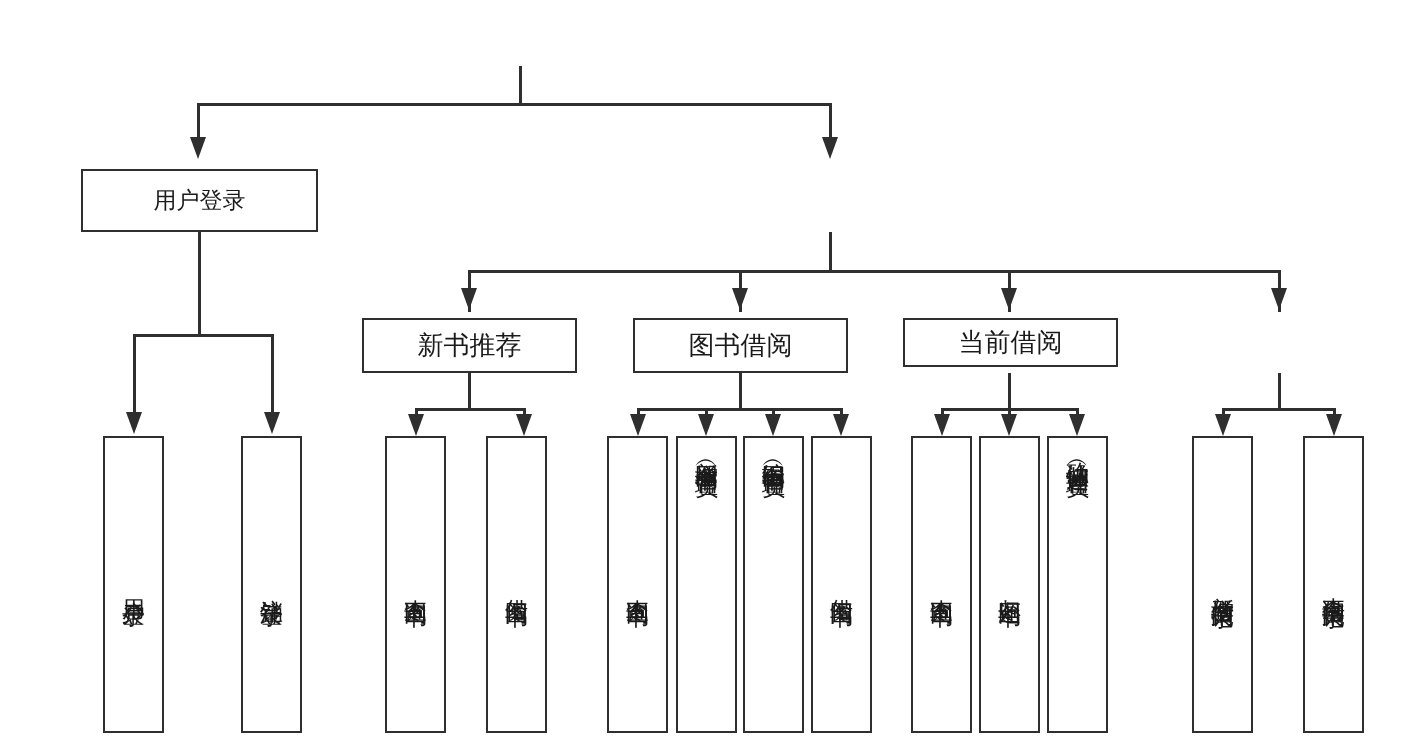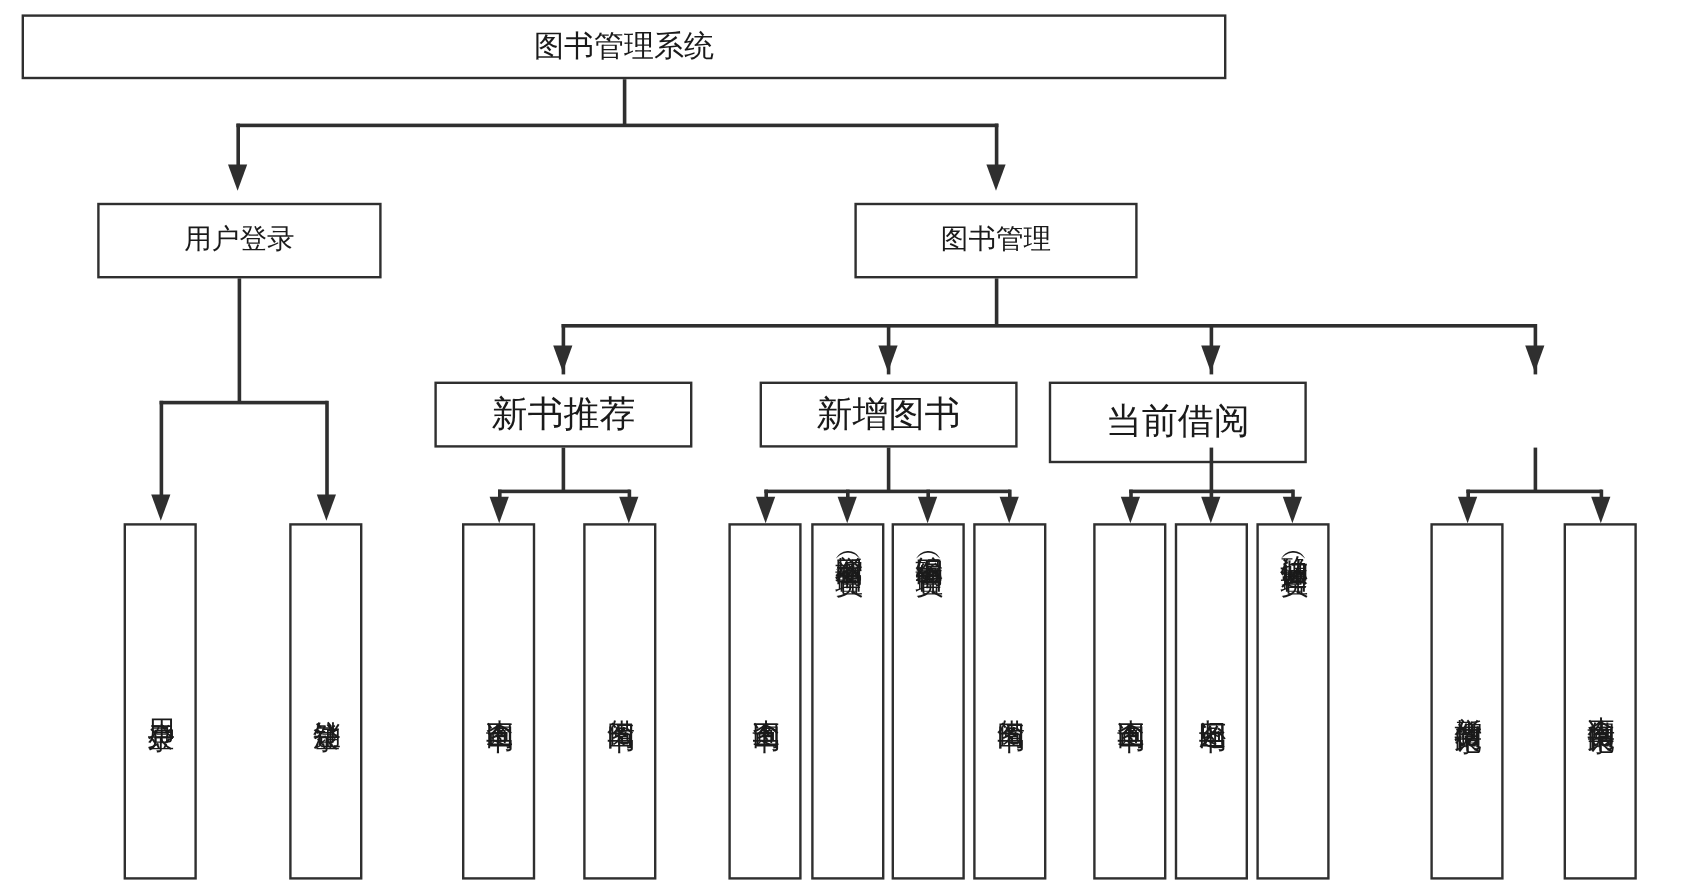--- a/index.html
+++ b/index.html
@@ -29,21 +29,21 @@
     text-align: center;
     line-height: 1.12;
   }
   .node.root {
     font-size: 25px;
   }
   .node.lvl2 {
     font-size: 23px;
   }
   .node.lvl3 {
-    font-size: 30px;
+    font-size: 26px;
   }
   
   .node.leaf {
     font-size: 23px;
     align-items: center;
     justify-content: center;
     padding: 6px 0;
   }
   .node.leaf .vtext {
     writing-mode: vertical-rl;
@@ -77,37 +77,31 @@
     color: #b9b9b9;
     white-space: nowrap;
     letter-spacing: 0.5px;
   }
 </style>
 </head>
 <body>
 
 <div id="canvas">
 
-  <div class="node root" style="left:18px; top:12px; width:1004px; height:54px;">
-    <span>图书管理系统</span>
-  </div>
 
   <div class="edge v" style="left:519px; top:66px; height:38px;"></div>
 
   <div class="edge h" style="left:197px; top:103px; width:635px;"></div>
   <div class="edge v" style="left:197px; top:103px; height:36px;"></div>
   <div class="arrow" style="left:190px; top:137px;"></div>
   <div class="edge v" style="left:829px; top:103px; height:36px;"></div>
   <div class="arrow" style="left:822px; top:137px;"></div>
 
   <div class="node lvl2" style="left:81px; top:169px; width:237px; height:63px;">
     <span>用户登录</span>
-  </div>
-  <div class="node lvl2" style="left:712px; top:169px; width:236px; height:63px;">
-    <span>图书管理</span>
   </div>
 
   <div class="edge v" style="left:198px; top:232px; height:104px;"></div>
   <div class="edge h" style="left:133px; top:334px; width:140px;"></div>
   <div class="edge v" style="left:133px; top:334px; height:80px;"></div>
   <div class="arrow" style="left:126px; top:412px;"></div>
   <div class="edge v" style="left:271px; top:334px; height:80px;"></div>
   <div class="arrow" style="left:264px; top:412px;"></div>
 
   <div class="edge v" style="left:829px; top:232px; height:40px;"></div>
@@ -118,23 +112,23 @@
   <div class="arrow" style="left:732px; top:288px;"></div>
   <div class="edge v" style="left:1008px; top:270px; height:42px;"></div>
   <div class="arrow" style="left:1001px; top:288px;"></div>
   <div class="edge v" style="left:1278px; top:270px; height:42px;"></div>
   <div class="arrow" style="left:1271px; top:288px;"></div>
 
   <div class="node lvl3" style="left:362px; top:318px; width:215px; height:55px;">
     <span>新书推荐</span>
   </div>
   <div class="node lvl3" style="left:633px; top:318px; width:215px; height:55px;">
-    <span>新增图书</span>
-  </div>
-  <div class="node lvl3" style="left:874px; top:318px; width:215px; height:68px;">
+    <span>图书借阅</span>
+  </div>
+  <div class="node lvl3" style="left:903px; top:318px; width:215px; height:49px;">
     <span>当前借阅</span>
   </div>
 
   <div class="edge v" style="left:468px; top:373px; height:37px;"></div>
   <div class="edge h" style="left:415px; top:408px; width:110px;"></div>
   <div class="edge v" style="left:415px; top:408px; height:14px;"></div>
   <div class="arrow" style="left:408px; top:414px;"></div>
   <div class="edge v" style="left:523px; top:408px; height:14px;"></div>
   <div class="arrow" style="left:516px; top:414px;"></div>
 

